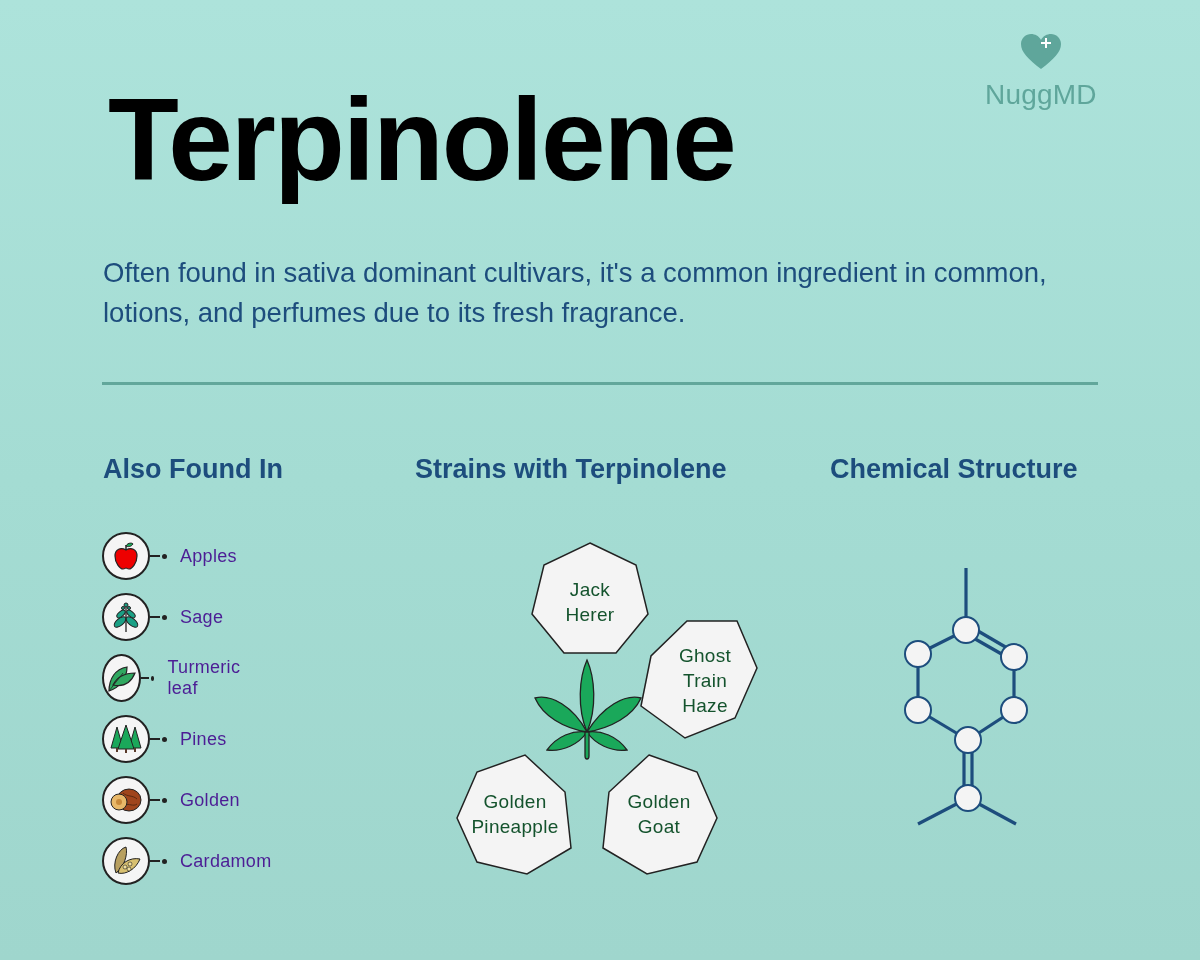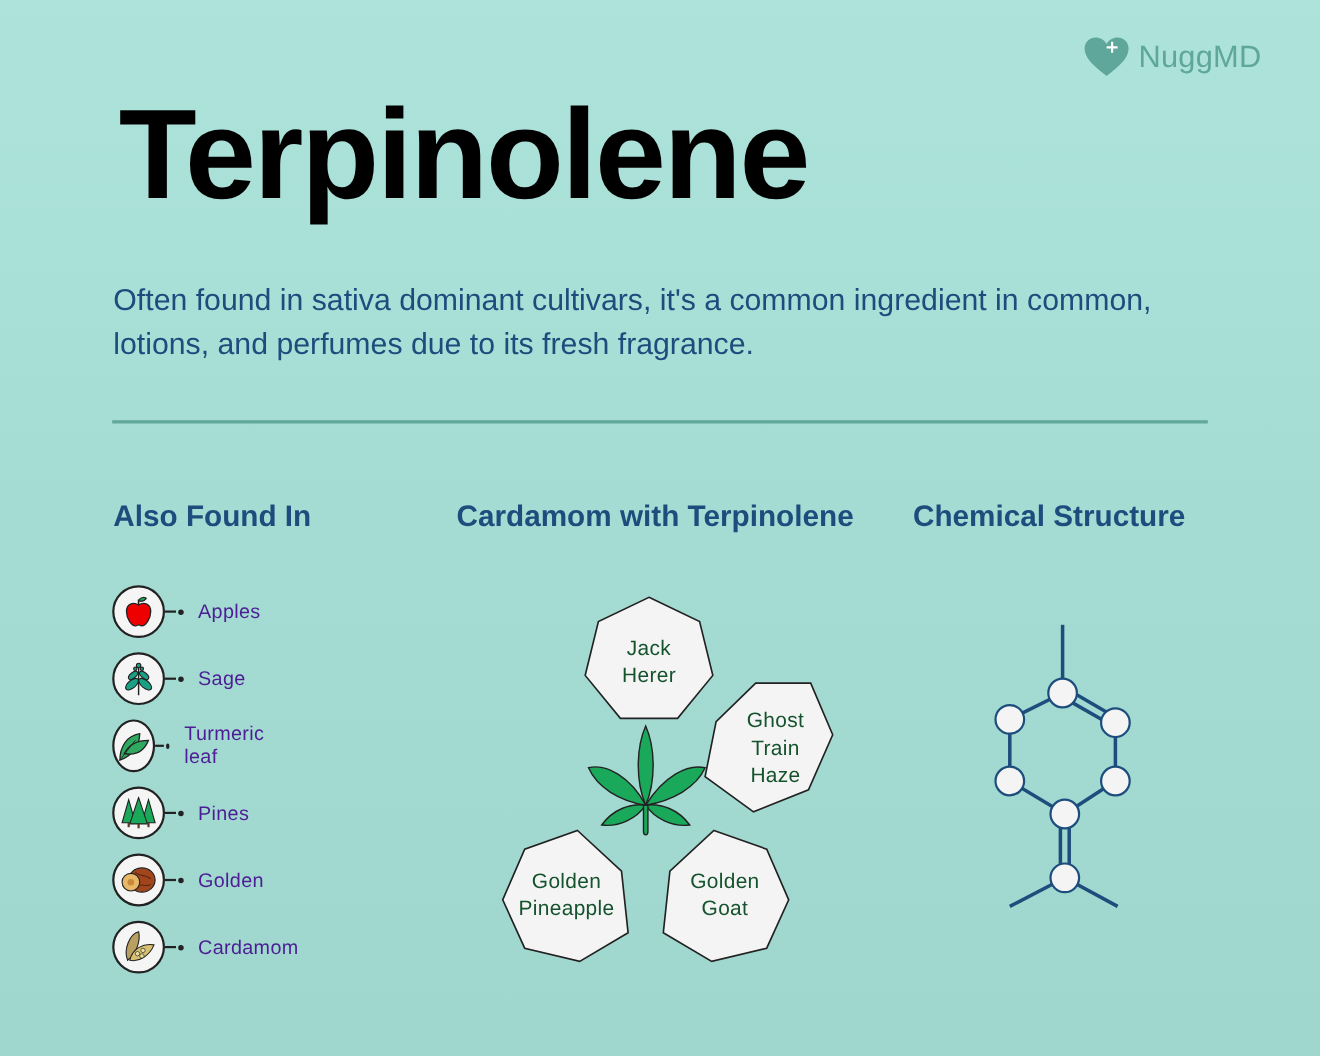--- a/index.html
+++ b/index.html
@@ -3,21 +3,21 @@
 <meta charset="utf-8">
 <style>
   * { box-sizing: border-box; margin: 0; padding: 0; }
   html, body { width: 1200px; height: 960px; overflow: hidden; }
   body {
     background: linear-gradient(180deg, #ade3db 0%, #a4dcd3 50%, #9fd6cd 100%);
     font-family: "DejaVu Sans", sans-serif;
     position: relative;
     color: #1c4478;
   }
-  .logo { position: absolute; left: 985px; top: 33px; display: flex; align-items: center; gap: 8px; }
+  .logo { position: absolute; left: 985px; top: 33px; display: flex; align-items: center; gap: 8px; flex-direction: column; }
   .logo-text { font-family: "Liberation Sans", sans-serif; font-size: 28px; color: #5fa69b; letter-spacing: 0.2px; }
   .title {
     position: absolute; left: 108px; top: 82px;
     font-family: "Liberation Sans", sans-serif; font-weight: 700;
     font-size: 116px; color: #000000; letter-spacing: -2px; line-height: 1;
   }
   .desc {
     position: absolute; left: 103px; top: 253px; width: 1010px;
     font-family: "Liberation Sans", sans-serif; font-size: 27.5px; line-height: 40px; color: #1d4d7d;
   }
@@ -56,21 +56,21 @@
     <path d="M26 5 v10 M21 10 h10" stroke="#ffffff" stroke-width="2"></path>
   </svg>
   <span class="logo-text">NuggMD</span>
 </div>
 
 <h1 class="title">Terpinolene</h1>
 <p class="desc">Often found in sativa dominant cultivars, it's a common ingredient in common, lotions, and perfumes due to its fresh fragrance.</p>
 <div class="divider"></div>
 
 <h2 class="heading" style="left:103px">Also Found In</h2>
-<h2 class="heading" style="left:415px">Cardamom with Terpinolene</h2>
+<h2 class="heading" style="left:415px">Strains with Terpinolene</h2>
 <h2 class="heading" style="left:830px">Chemical Structure</h2>
 
 <div class="found-list">
   <div class="found-item" style="top:0">
     <div class="found-circle">
       <svg width="30" height="30" viewBox="0 0 30 30">
           <path d="M15 9 C 10 6, 4 8, 4 15 C 4 22, 9 28, 12 28 C 14 28, 14 27, 15 27 C 16 27, 16 28, 18 28 C 21 28, 26 22, 26 15 C 26 8, 20 6, 15 9 Z" fill="#e00" stroke="#222" stroke-width="1.2"></path>
           <path d="M15 9 L15 4" stroke="#222" stroke-width="1.5"></path>
           <path d="M15 5 C 17 1, 22 2, 22 3 C 20 6, 17 6, 15 5 Z" fill="#1aa85a" stroke="#222"></path>
         </svg>

